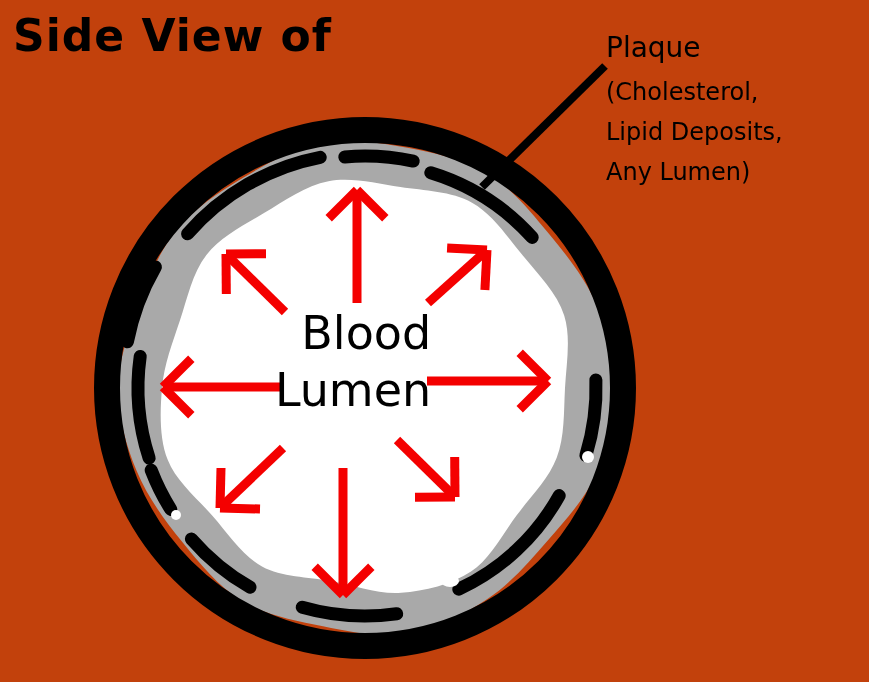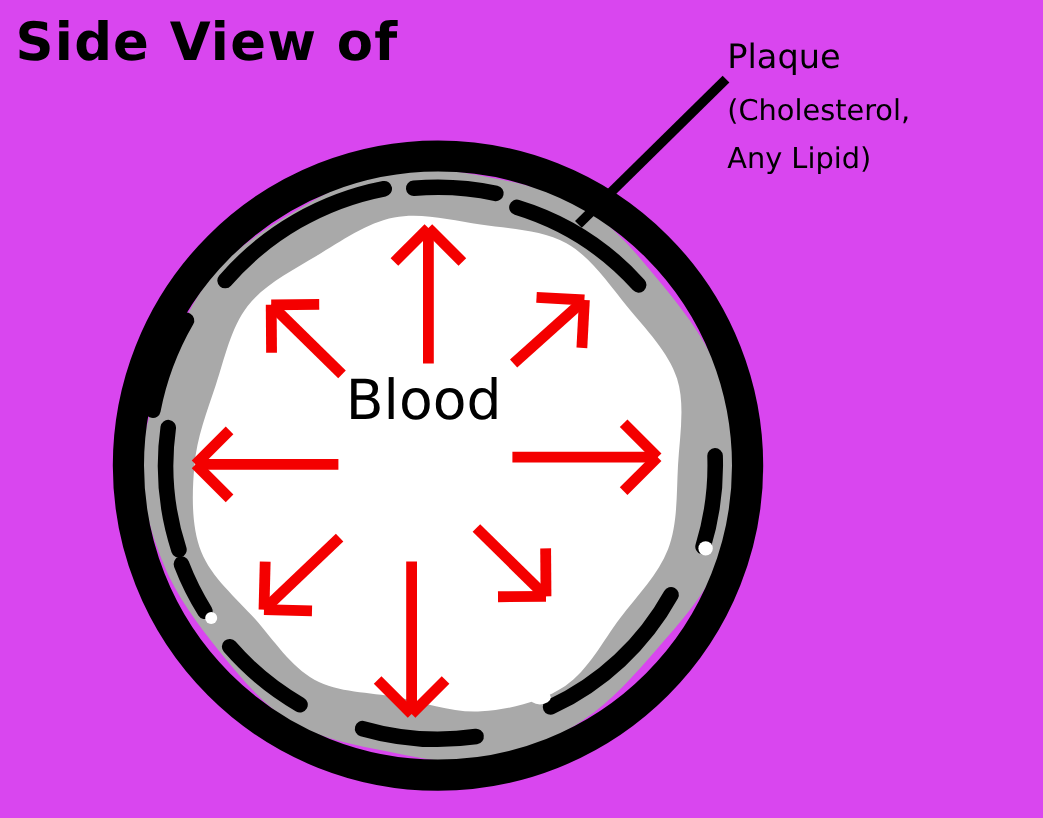--- a/index.html
+++ b/index.html
@@ -1,19 +1,19 @@
 <!DOCTYPE html>
 <html><head>
 <meta charset="utf-8">
 <style>
   html,body{margin:0;padding:0;background:#fff;}
   .canvas{
     position:relative;
     width:869px;height:682px;
-    background:#d946ef;
+    background:#c2410c;
     overflow:hidden;
     font-family:"DejaVu Sans","Liberation Sans",sans-serif;
   }
   .canvas *{box-sizing:border-box;}
   svg.diagram{position:absolute;left:0;top:0;}
   .main-title{
     position:absolute;left:13px;top:8px;
     font-size:44px;font-weight:bold;color:#000;
     line-height:55px;white-space:nowrap;
     letter-spacing:1px;
@@ -100,20 +100,22 @@
       </g>
     </svg>
 
   <div class="main-title">
     <div>Side View of</div>
   </div>
 
   <div class="plaque-label">
     <span class="plaque-title">Plaque</span>
     <span class="plaque-sub">(Cholesterol,</span>
-    <span class="plaque-sub">Any Lipid)</span>
+    <span class="plaque-sub">Lipid Deposits,</span>
+    <span class="plaque-sub">Any Lumen)</span>
   </div>
 
   <div class="lumen-label">
     <div>Blood</div>
+    <div>Lumen</div>
   </div>
 
 </div>
 
 </body></html>

